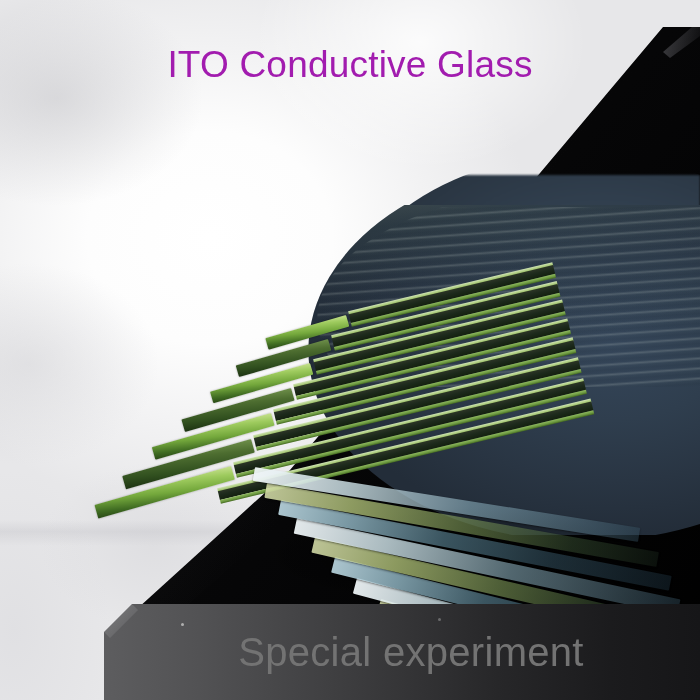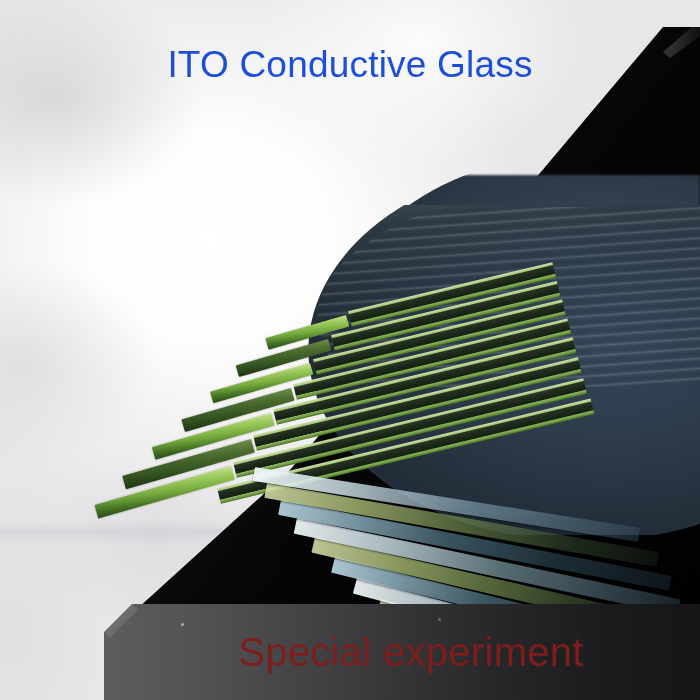--- a/index.html
+++ b/index.html
@@ -177,21 +177,21 @@
   }
 
   
   .title {
     position: absolute;
     left: 0; right: 0; top: 45px;
     text-align: center;
     font-size: 37px;
     line-height: 1.1;
     letter-spacing: .2px;
-    color: #1d4ed8;
+    color: #a21caf;
     font-family: "Liberation Sans", sans-serif;
     font-weight: 400;
     white-space: nowrap;
     z-index: 40;
   }
 
   
   .caption-banner {
     position: absolute;
     left: 104px; top: 604px;
@@ -208,21 +208,21 @@
     clip-path: polygon(4px 32px, 32px 4px, 38px 10px, 10px 38px);
     z-index: 36;
   }
   .caption-text {
     position: absolute;
     left: 104px; top: 604px;
     width: 596px; height: 96px;
     display: flex;
     align-items: center;
     justify-content: center;
-    color: #7f1d1d;
+    color: #737373;
     font-size: 40px;
     font-family: "Liberation Sans", sans-serif;
     font-weight: 400;
     letter-spacing: .3px;
     white-space: nowrap;
     z-index: 37;
     padding-left: 18px;
     box-sizing: border-box;
   }
   .caption-speck {

